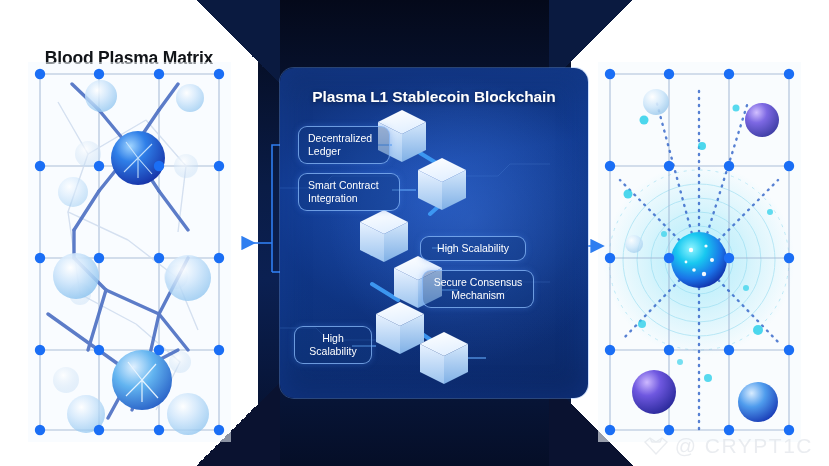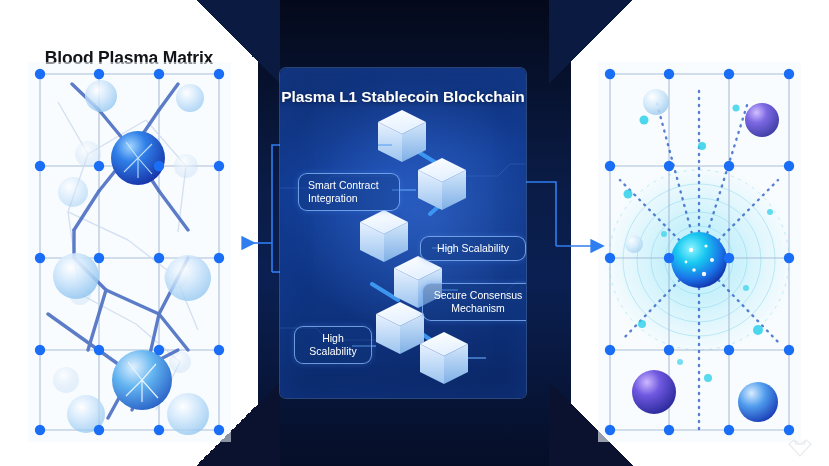--- a/index.html
+++ b/index.html
@@ -43,22 +43,22 @@
   .panel-title.right { right:0; }
 
   
   .matrix { position:absolute; }
   .matrix.left  { left:28px;  top:62px; width:203px; height:380px; }
   .matrix.right { right:28px; top:62px; width:203px; height:380px; }
   .matrix svg { display:block; }
 
   
   .center-card {
-    position:absolute; left:280px; top:68px; width:246px; height:330px;
-    border-radius:6px;
+    position:absolute; left:280px; top:68px; width:308px; height:330px;
+    border-radius:14px;
     background:
       radial-gradient(ellipse 110% 80% at 50% 40%, rgba(40,95,210,.55) 0%, rgba(16,50,140,.25) 48%, rgba(7,24,72,0) 78%),
       linear-gradient(170deg,#10306f 0%, #123e92 32%, #0e357f 62%, #0b2663 100%);
     box-shadow:0 0 0 1px rgba(110,165,255,.35), 0 0 28px rgba(20,60,150,.55) inset;
     overflow:hidden;
   }
   .card-glow {
     position:absolute; inset:0; pointer-events:none;
     background:radial-gradient(circle at 62% 46%, rgba(90,150,255,.22) 0%, rgba(90,150,255,0) 55%);
   }
@@ -453,36 +453,39 @@
       <g stroke="#5fa4f5" stroke-width="1.3" fill="none" opacity=".9">
         <line x1="112" y1="77" x2="98" y2="77"></line>
         <line x1="136" y1="122" x2="112" y2="122"></line>
         <line x1="152" y1="180" x2="174" y2="180"></line>
         <line x1="162" y1="222" x2="178" y2="222"></line>
         <line x1="96" y1="278" x2="72" y2="278"></line>
         <line x1="188" y1="290" x2="206" y2="290"></line>
       </g>
     </svg>
 
+    <div class="pill" style="left:18px;  top:58px;  width:92px;  text-align:left;">Decentralized
+Ledger</div>
 
     <div class="pill" style="left:18px;  top:105px; width:102px; text-align:left;padding-left:9px;">Smart Contract
 Integration</div>
 
     <div class="pill" style="left:140px; top:168px; width:106px;">High Scalability</div>
 
-    <div class="pill" style="left:142px; top:215px; width:112px;">Secure Consensus
+    <div class="pill" style="left:142px; top:202px; width:112px;">Secure Consensus
 Mechanism</div>
 
     <div class="pill" style="left:14px;  top:258px; width:78px;">High
 Scalability</div>
 
   </div>
 
   <div class="watermark">
     <svg width="26" height="20" viewBox="0 0 26 20">
       <g fill="none" stroke="#d6dbe2" stroke-width="1.4">
         <path d="M2 6 L 7 2 L 13 6 L 19 2 L 24 6 L 13 18 Z"></path>
         <path d="M7 2 L 9 6 L 13 6 M19 2 L 17 6 L 13 6"></path>
       </g>
     </svg>
+    <span class="wm-text">@ CRYPT1C</span>
   </div>
 
 </div>
 
 </body></html>

